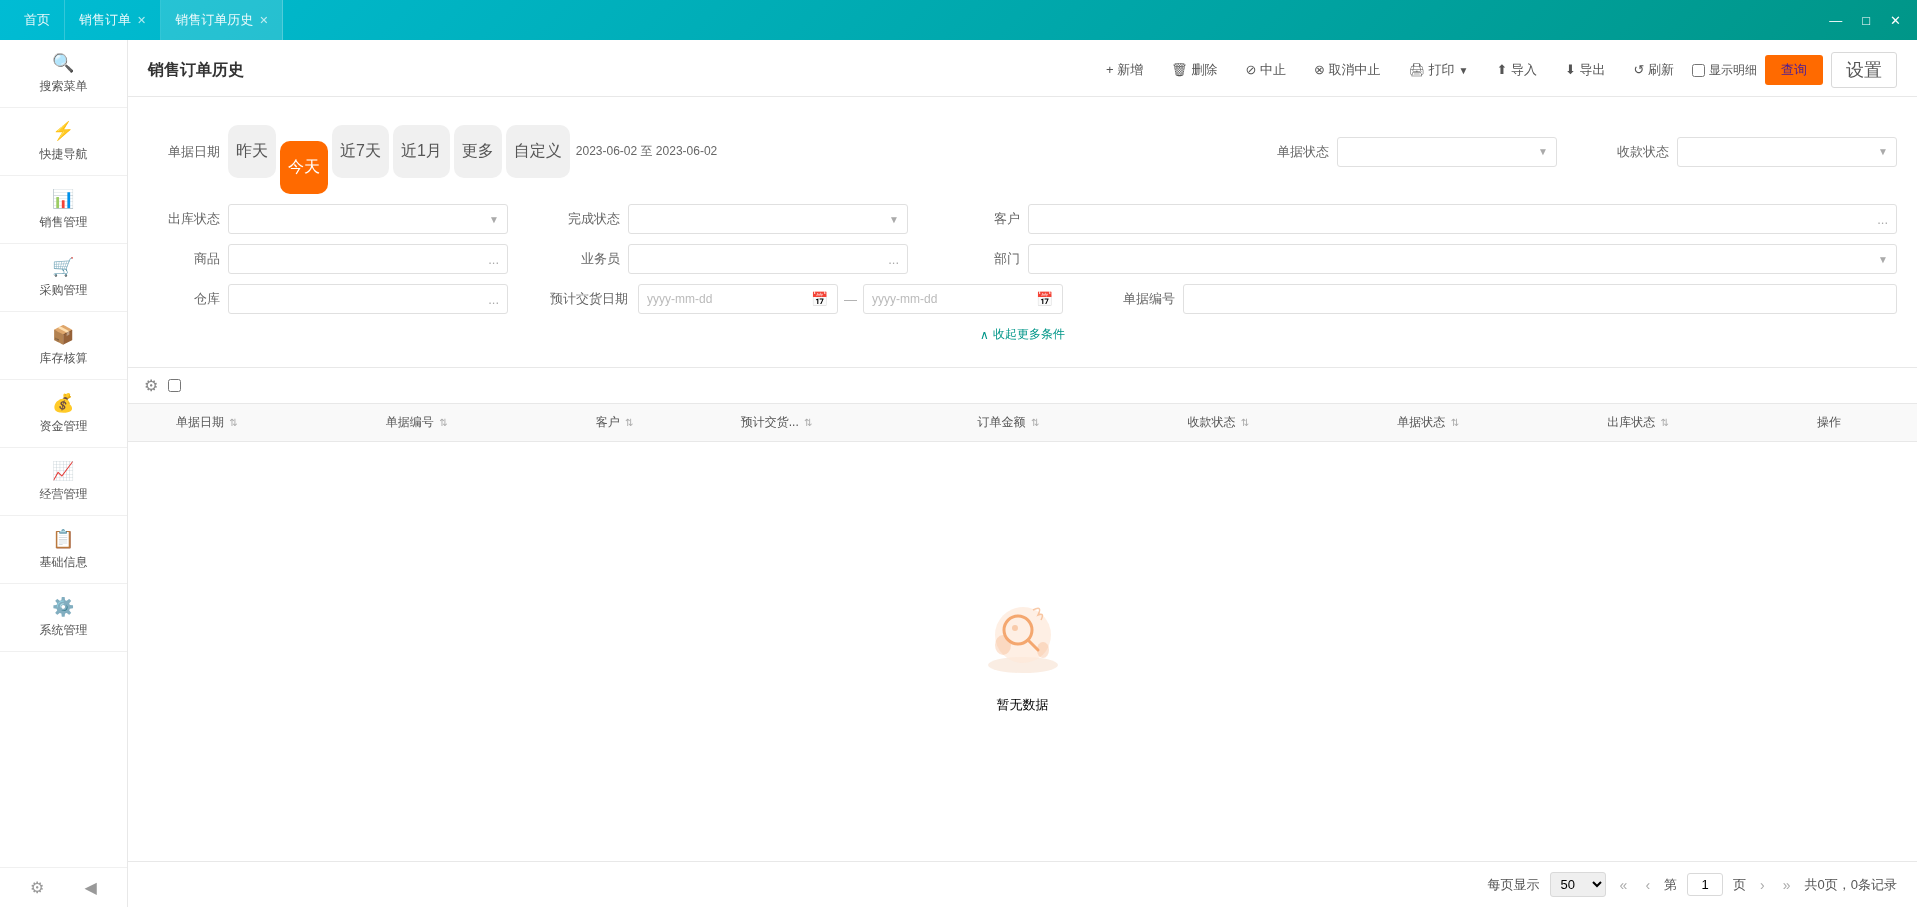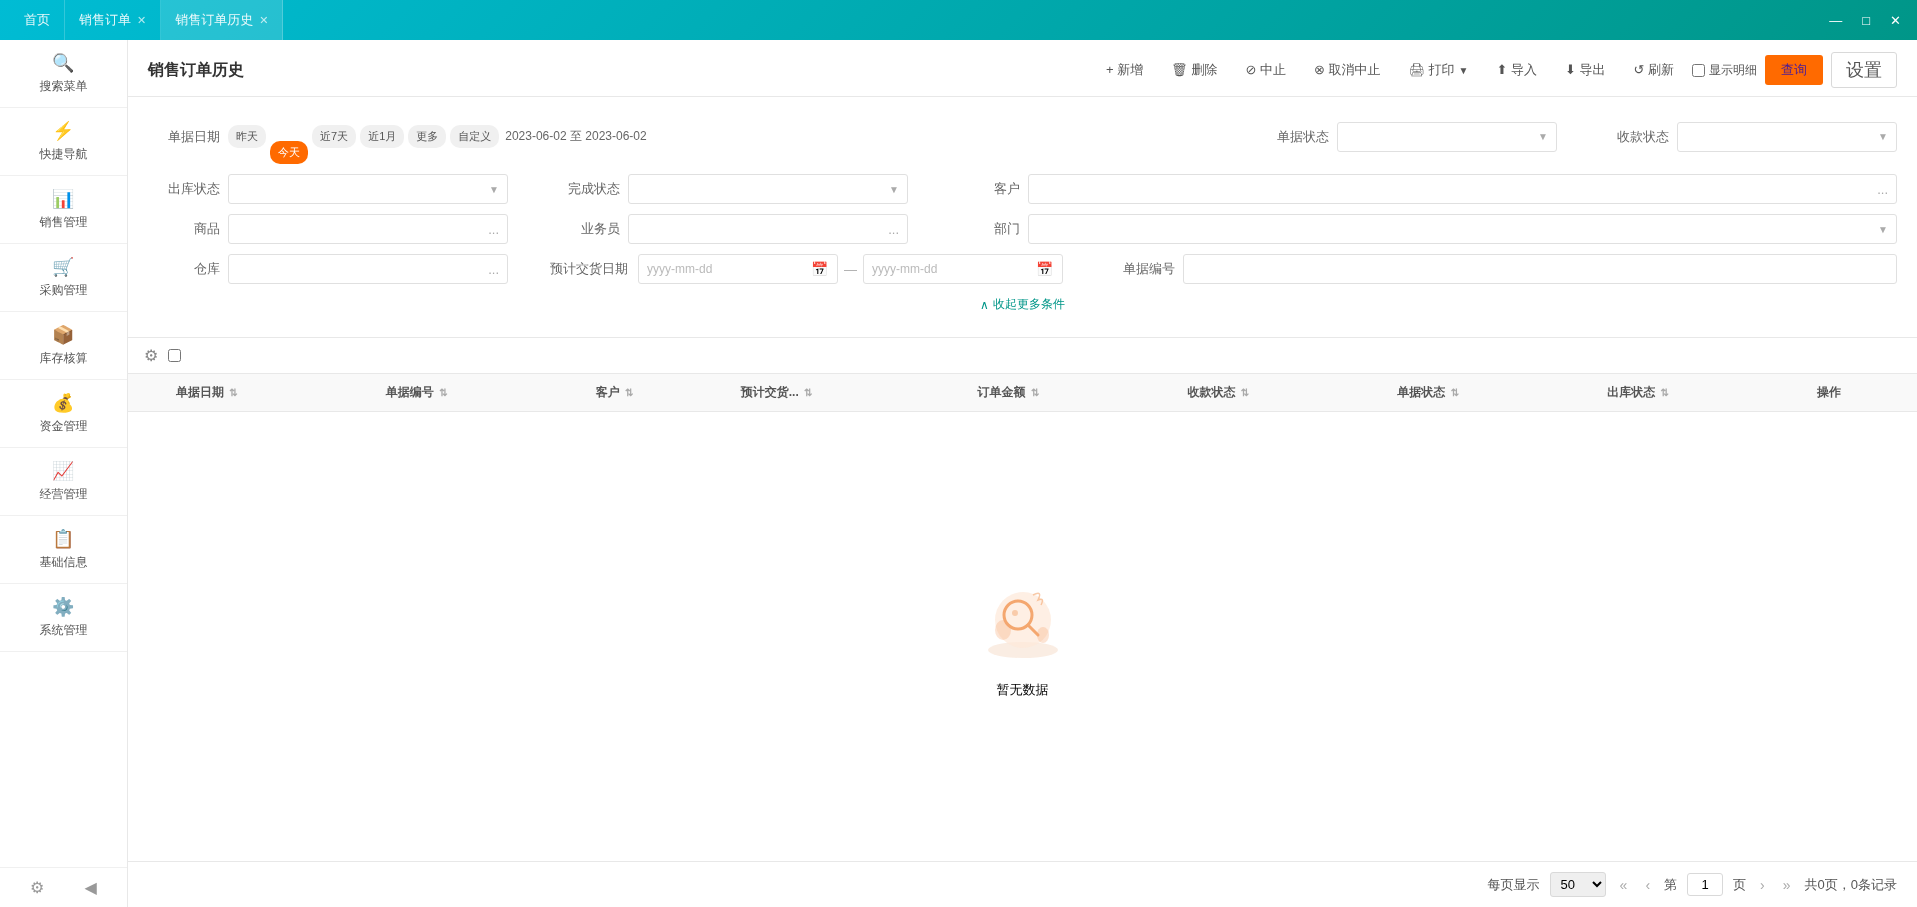--- a/index.html
+++ b/index.html
@@ -191,23 +191,23 @@
       gap: 6px;
       flex: 1;
     }
     .date-chip {
       display: flex;
       align-items: center;
       gap: 4px;
       font-size: 12px;
     }
     .chip {
-      padding: 4px 8px;
+      padding: 16px 8px;
       border-radius: 10px;
-      font-size: 11px;
+      font-size: 16px;
       cursor: pointer;
     }
     .chip-default { background: #f0f0f0; color: #555; }
     .chip-active { background: #ff6a00; color: white; margin-top: 32px; }
     .date-range-text { color: #666; font-size: 12px; }
     .collapse-link {
       display: flex;
       align-items: center;
       gap: 4px;
       color: #009688;
@@ -239,21 +239,21 @@
       border-collapse: collapse;
     }
     thead th {
       background: #f9f9f9;
       border-bottom: 1px solid #e8e8e8;
       padding: 10px 8px;
       text-align: left;
       font-size: 12px;
       color: #555;
       white-space: nowrap;
-      font-weight: bold;
+      font-weight: normal;
     }
     thead th .sort-icon { color: #aaa; font-size: 10px; margin-left: 2px; }
     .th-checkbox { width: 40px; text-align: center; }
     .empty-area {
       flex: 1;
       display: flex;
       flex-direction: column;
       align-items: center;
       justify-content: center;
       padding: 60px 0;

